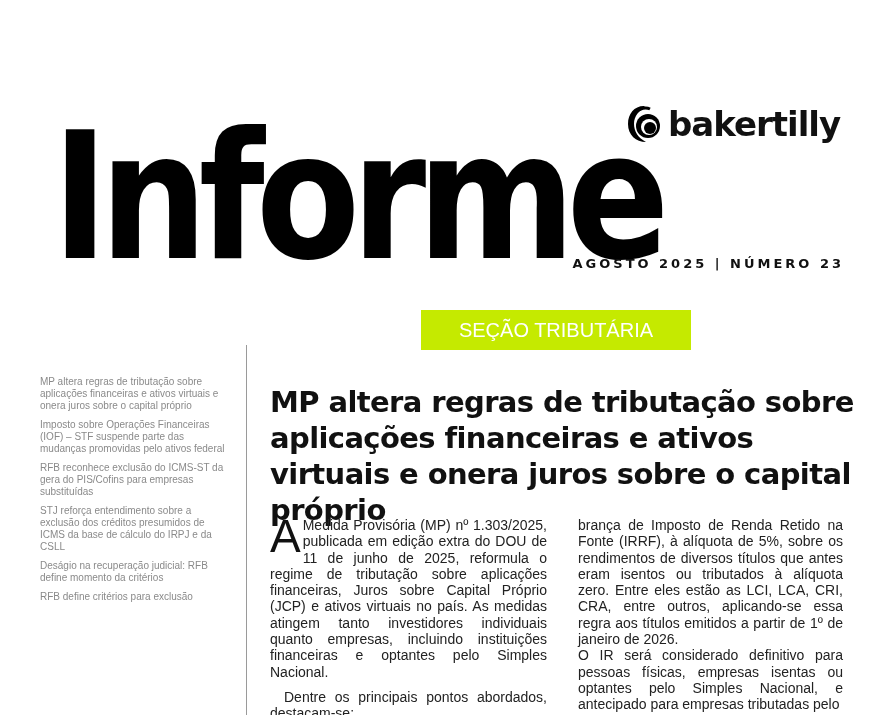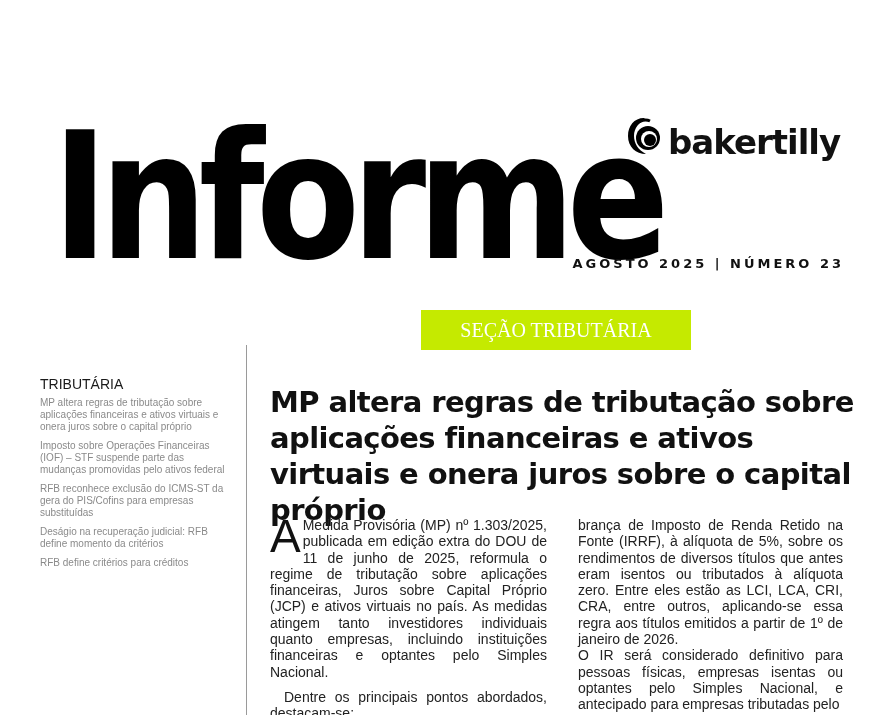--- a/index.html
+++ b/index.html
@@ -6,38 +6,38 @@
     html, body { width: 885px; height: 715px; overflow: hidden; background: #ffffff; }
     body { position: relative; font-family: "Liberation Sans", sans-serif; color: #1a1a1a; }
 
     .masthead-title {
       position: absolute; left: 52px; top: 110px;
       font-family: "DejaVu Sans", sans-serif; font-weight: bold;
       font-size: 176px; line-height: 176px; letter-spacing: -10px;
       color: #000; transform: scaleX(0.86); transform-origin: left top;
     }
 
-    .brand { position: absolute; left: 626px; top: 116px; display: flex; align-items: flex-end; }
+    .brand { position: absolute; left: 626px; top: 104px; display: flex; align-items: flex-start; }
     .brand-icon { width: 36px; height: 40px; margin-right: 6px; }
     .brand-name {
       font-family: "DejaVu Sans", sans-serif; font-weight: bold;
       font-size: 34px; line-height: 40px; letter-spacing: -1px; color: #111;
       margin-bottom: -6px;
     }
 
     .issue-line {
       position: absolute; right: 41px; top: 256px;
       font-family: "DejaVu Sans", sans-serif; font-size: 13px; font-weight: bold;
       letter-spacing: 3px; color: #111;
     }
 
     .section-badge {
       position: absolute; left: 421px; top: 310px; width: 270px; height: 40px;
       background: #c5ea00; color: #ffffff;
-      font-family: Liberation Serif, serif; font-size: 20px;
+      font-family: Liberation Sans, sans-serif; font-size: 20px;
       display: flex; align-items: center; justify-content: center;
     }
 
     .divider { position: absolute; left: 246px; top: 345px; width: 1px; height: 370px; background: #9a9a9a; }
 
     .sidebar { position: absolute; left: 40px; top: 376px; width: 185px; }
     .sidebar-title {
       font-family: "Liberation Sans", sans-serif; font-size: 14px; color: #1a1a1a;
       margin-bottom: 5px;
     }
@@ -78,26 +78,26 @@
   <span class="brand-name">bakertilly</span>
 </div>
 
 <div class="issue-line">AGOSTO 2025 | NÚMERO 23</div>
 
 <div class="section-badge">SEÇÃO TRIBUTÁRIA</div>
 
 <div class="divider"></div>
 
 <nav class="sidebar">
-  <div class="sidebar-title">TRIBUTÁRIA</div>
   <div class="sidebar-item">MP altera regras de tributação sobre aplicações financeiras e ativos virtuais e onera juros sobre o capital próprio</div>
   <div class="sidebar-item">Imposto sobre Operações Financeiras (IOF) – STF suspende parte das mudanças promovidas pelo ativos federal</div>
   <div class="sidebar-item">RFB reconhece exclusão do ICMS-ST da gera do PIS/Cofins para empresas substituídas</div>
+  <div class="sidebar-item">STJ reforça entendimento sobre a exclusão dos créditos presumidos de ICMS da base de cálculo do IRPJ e da CSLL</div>
   <div class="sidebar-item">Deságio na recuperação judicial: RFB define momento da critérios</div>
-  <div class="sidebar-item">RFB define critérios para créditos</div>
+  <div class="sidebar-item">RFB define critérios para exclusão</div>
 </nav>
 
 <h1 class="headline">MP altera regras de tributação sobre aplicações financeiras e ativos virtuais e onera juros sobre o capital próprio</h1>
 
 <div class="col col-left">
   <p>
     <span class="dropcap">A</span><span> Medida Provisória (MP) nº 1.303/2025, publicada em edição extra do DOU de 11 de junho de 2025, reformula o regime de tributação sobre aplicações financeiras, Juros sobre Capital Próprio (JCP) e ativos virtuais no país. As medidas atingem tanto investidores individuais quanto empresas, incluindo instituições financeiras e optantes pelo Simples Nacional.</span>
   </p>
   <p class="indent">Dentre os principais pontos abordados, destacam-se:</p>
 </div>

